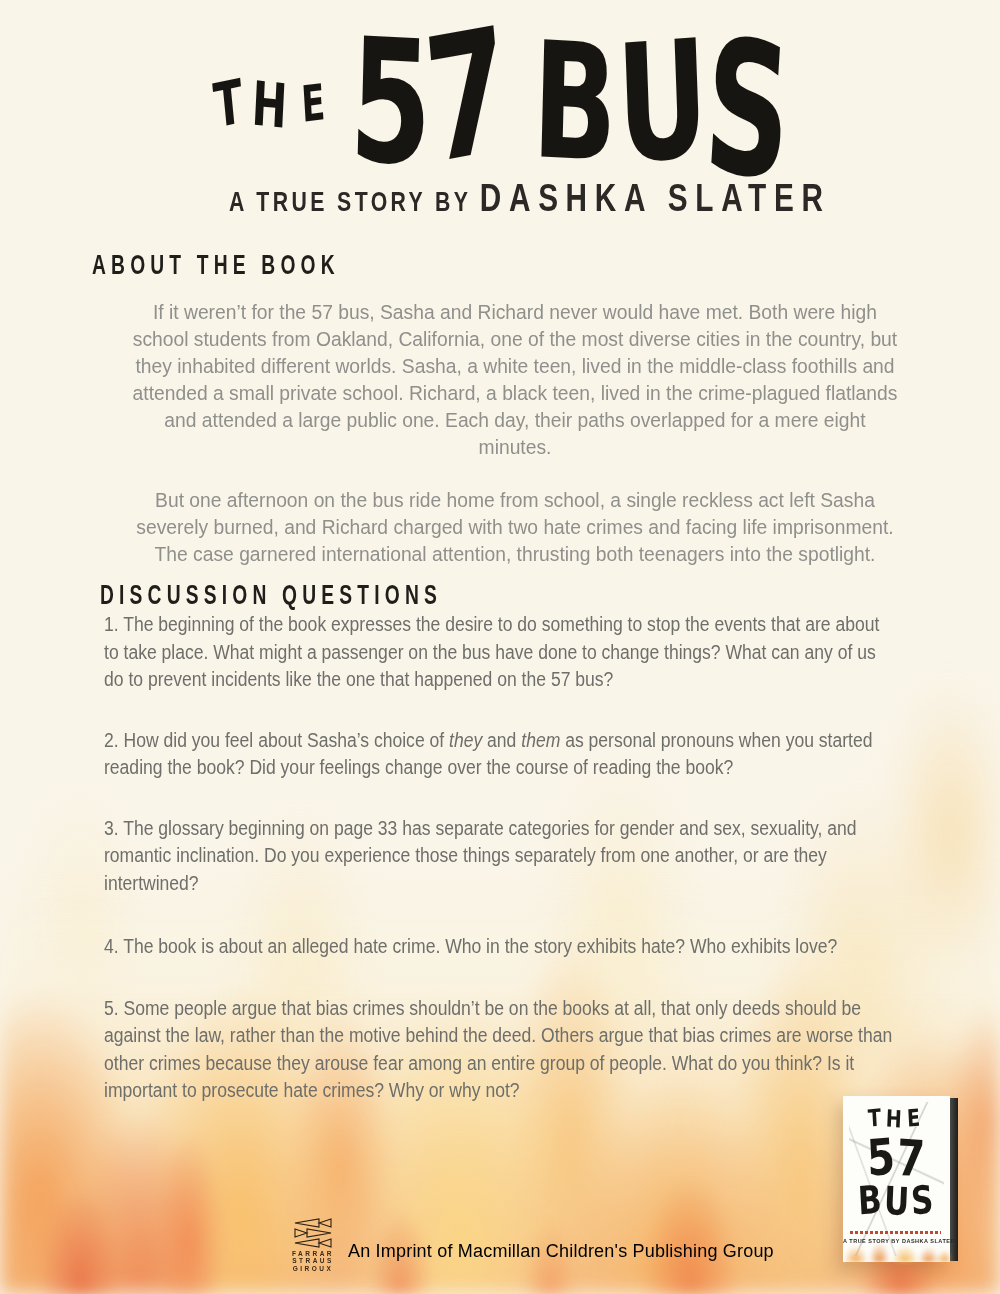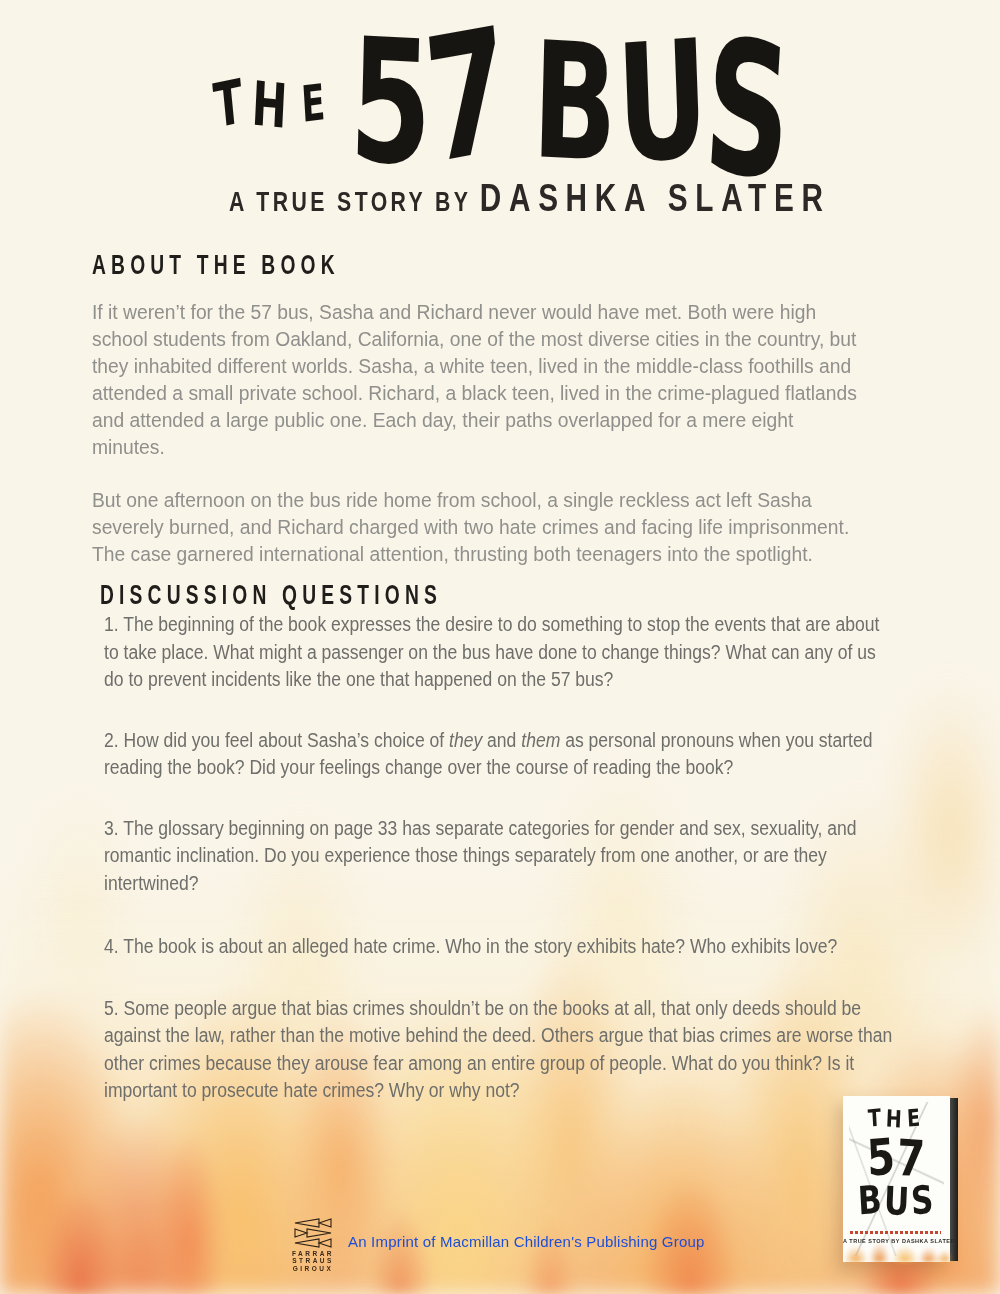--- a/index.html
+++ b/index.html
@@ -83,21 +83,21 @@
   .subtitle-prefix { font-size: 25px; font-weight: 700; letter-spacing: 4px; }
   .subtitle-author { font-size: 35px; font-weight: 700; letter-spacing: 9px; margin-left: 10px; }
 
   
   .section-heading {
     display: inline-block; color: #201e1b; font-weight: 700; font-size: 26px;
     letter-spacing: 7px; transform: scale(.74, 1.04); transform-origin: left bottom;
     white-space: nowrap;
   }
   .about-section { position: absolute; left: 92px; top: 250px; width: 905px; }
-  .about-paragraphs { margin-top: 17px; }
+  .about-paragraphs { margin-top: 17px; text-align: center; }
   .about-paragraphs p {
     color: #8f8f8c; font-size: 20.5px; line-height: 27px;
     white-space: pre-line; margin-bottom: 26px;
     transform: scale(.94, 1); transform-origin: left top; width: 900px;
   }
   .discussion-section { position: absolute; left: 100px; top: 580px; width: 910px; }
   .question-list { padding-left: 4px; }
   .question-list p {
     color: #6e6e6b; font-size: 19.5px; line-height: 27.5px;
     white-space: pre-line; margin-bottom: 33px;
@@ -152,22 +152,22 @@
       radial-gradient(12px 16px at 95% 100%, #f0a044, transparent 75%);
   }
 
   
   .footer { position: absolute; left: 0; right: 0; bottom: 0; height: 80px; z-index: 3; }
   .fsg-logo { position: absolute; left: 287px; bottom: 22px; width: 52px; text-align: center; }
   .fsg-logo svg { display: block; margin: 0 auto 2px; }
   .fsg-logo-text { font-size: 6.5px; font-weight: 700; letter-spacing: 2.5px;
     color: #39291a; line-height: 7.5px; white-space: pre-line; }
   .imprint-text {
-    position: absolute; left: 348px; bottom: 44px;
-    font-size: 15px; color: #1d4ed8; letter-spacing: .2px; white-space: nowrap;
+    position: absolute; left: 348px; bottom: 32px;
+    font-size: 18px; color: #000000; letter-spacing: .2px; white-space: nowrap;
   }
 </style>
 </head>
 <body>
 
 <div class="page">
 
   <div class="flames-wisps"></div>
   <div class="flames-base"></div>
   <div class="flames-hot"></div>

